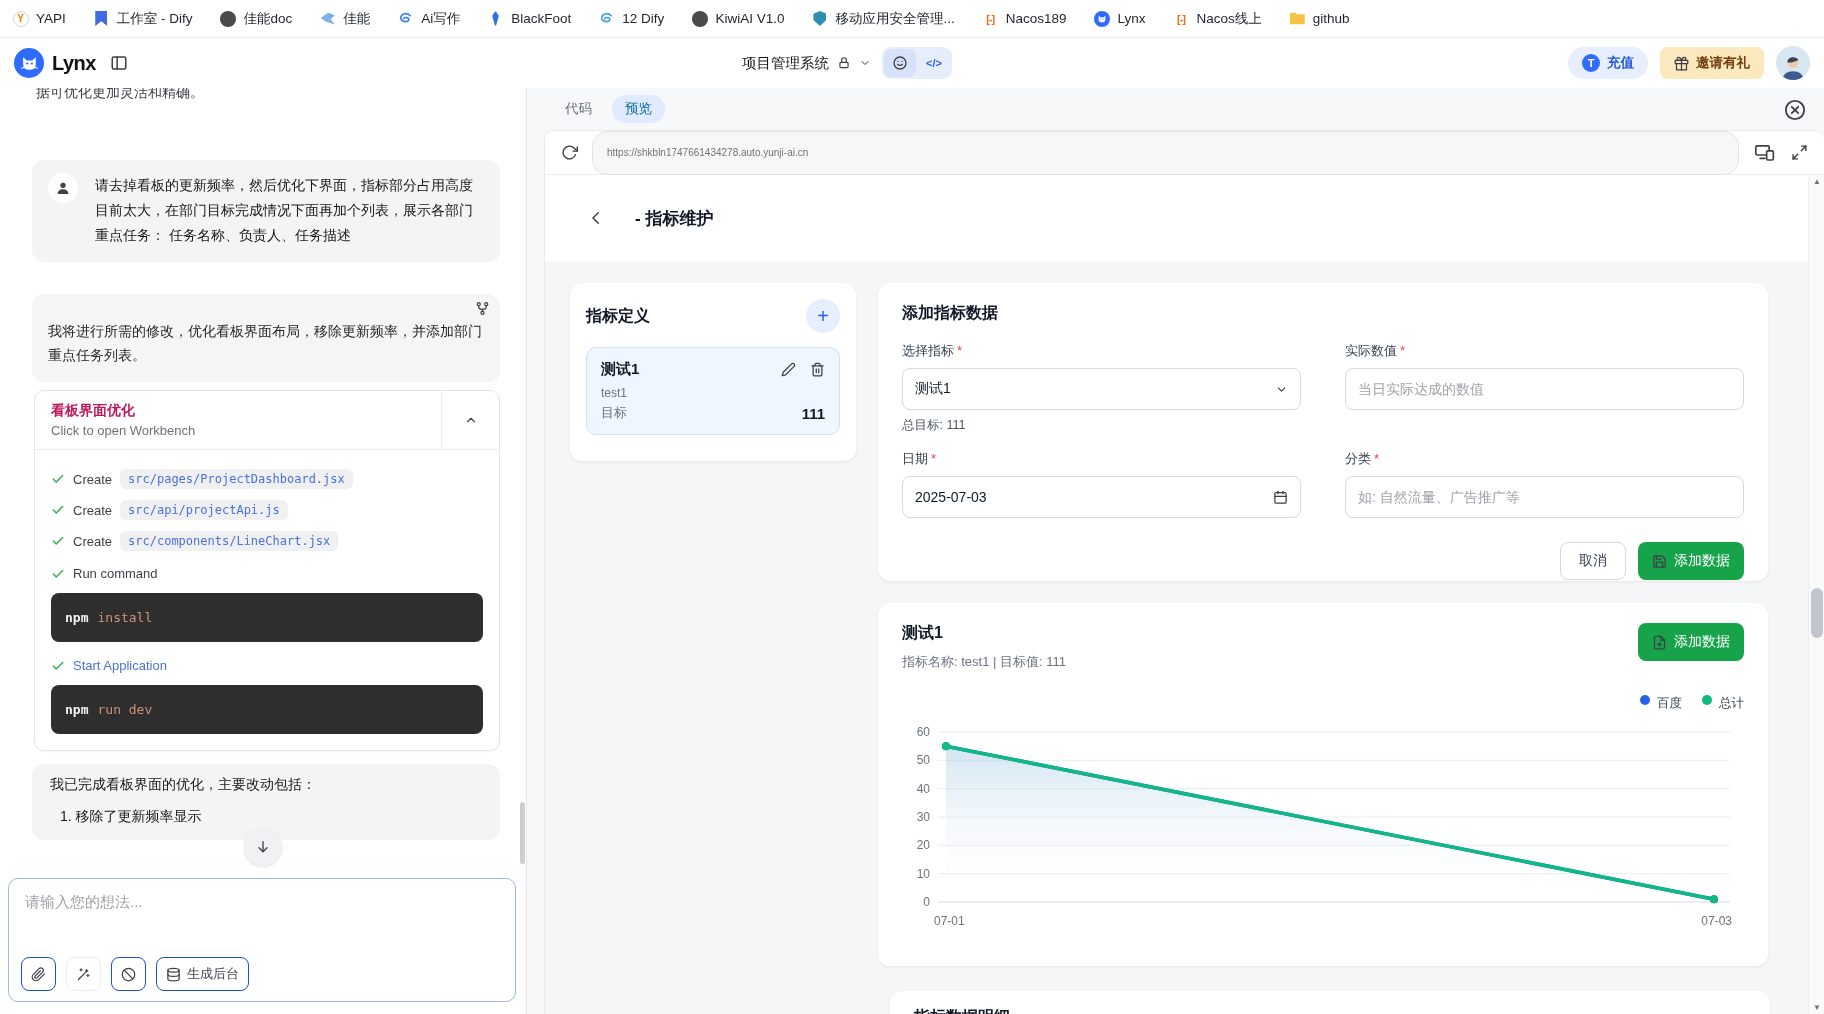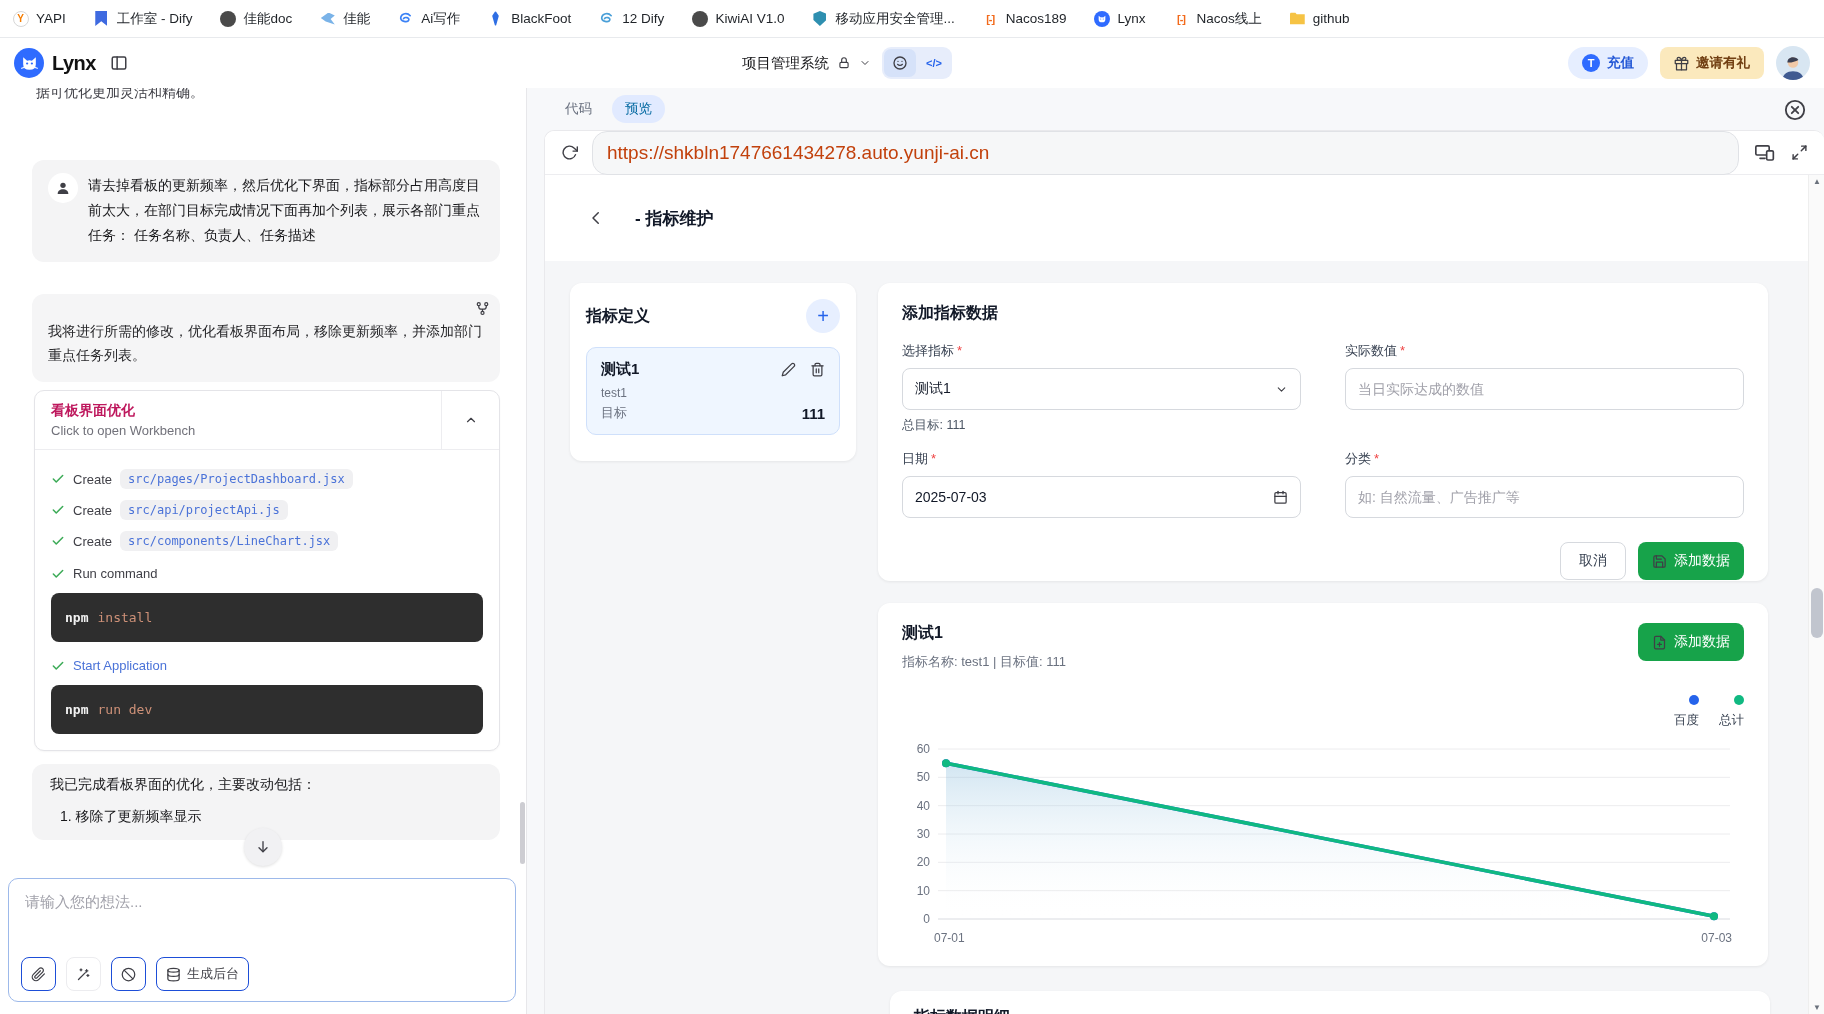--- a/index.html
+++ b/index.html
@@ -39,21 +39,21 @@
   .coin-t { width:18px; height:18px; border-radius:50%; background:#2f6bff; color:#fff; font-size:11px; font-weight:bold; display:flex; align-items:center; justify-content:center; }
   .btn-invite { height:32px; display:flex; align-items:center; gap:7px; padding:0 14px; background:#fbe9bd; color:#713f12; border:none; border-radius:8px; font-size:13.5px; font-weight:600; cursor:pointer; }
   .avatar { width:34px; height:34px; border-radius:50%; background:#d8e6f2; display:flex; align-items:flex-end; justify-content:center; overflow:hidden; cursor:pointer; }
 
   
   .main { display:flex; height:926px; }
   .sidebar { width:527px; flex:0 0 527px; position:relative; background:#fff; border-right:1px solid #e7e7ea; }
   .chat-scroll { position:absolute; left:0; right:6px; top:0; height:784px; overflow:hidden; }
   .clipped-line { position:absolute; top:-7px; left:36px; font-size:14px; color:#3f3f46; line-height:1.6; }
 
-  .user-bubble { position:absolute; top:72px; left:32px; width:468px; background:#f4f4f5; border-radius:12px; padding:13px 16px; display:flex; gap:10px; }
+  .user-bubble { position:absolute; top:72px; left:32px; width:468px; background:#f4f4f5; border-radius:12px; padding:13px 16px; display:flex; gap:17px; }
   .user-avatar { width:30px; height:30px; border-radius:50%; background:#fff; flex:0 0 auto; display:flex; align-items:center; justify-content:center; }
   .user-text { font-size:14px; color:#18181b; line-height:1.8; }
 
   .assistant-intro { position:absolute; top:206px; left:32px; width:468px; background:#f5f5f6; border-radius:12px; padding:26px 16px 14px; }
   .fork-btn { position:absolute; top:7px; right:10px; cursor:pointer; }
   .intro-text { font-size:14px; color:#27272a; line-height:1.7; }
 
   .wb-card { position:absolute; top:302px; left:34px; width:466px; background:#fff; border:1px solid #e4e4e8; border-radius:10px; box-shadow:0 1px 2px rgba(0,0,0,.04); }
   .wb-head { display:flex; border-bottom:1px solid #ededf0; }
   .wb-head-main { flex:1; padding:11px 16px; cursor:pointer; }
@@ -84,21 +84,21 @@
 
   
   .preview { flex:1; position:relative; background:#f7f8fa; }
   .tab-row { height:42px; display:flex; align-items:center; padding-left:28px; gap:10px; }
   .tab-code { font-size:13.5px; color:#6b7280; cursor:pointer; padding:5px 10px; }
   .tab-preview { font-size:13.5px; color:#0369a1; background:#e1eaff; border-radius:15px; padding:5px 13px; cursor:pointer; }
   .close-preview { position:absolute; top:11px; right:18px; width:22px; height:22px; cursor:pointer; }
 
   .browser-panel { position:absolute; left:17px; right:0; top:42px; bottom:0; background:#fff; border:1px solid #e9e9ec; border-right:none; border-bottom:none; border-top-left-radius:10px; border-top-right-radius:10px; overflow:hidden; }
   .url-row { height:44px; display:flex; align-items:center; padding:0 16px; border-bottom:1px solid #ededf0; background:#fff; }
-  .url-pill { flex:1; height:44px; margin:0 16px 0 14px; background:#f6f7f8; border:1px solid #e0e2e6; border-radius:15px; display:flex; align-items:center; padding:0 14px; font-size:19px; color:#c2410c; }
+  .url-pill { flex:1; height:44px; margin:0 16px 0 14px; background:#f6f7f8; border:1px solid #e0e2e6; border-radius:15px; display:flex; align-items:center; padding:0 14px; font-size:10px; color:#737373; }
   .url-icons { display:flex; align-items:center; gap:16px; }
 
   .content { position:absolute; top:44px; left:0; right:0; bottom:0; background:#fff; }
   .page-scrollbar { position:absolute; right:0; top:0; bottom:0; width:16px; background:#fafafa; border-left:1px solid #eeeeee; z-index:5; }
   .page-scrollbar .arrow { position:absolute; left:0; width:16px; text-align:center; font-size:8px; color:#6a717c; }
   .page-thumb { position:absolute; left:2px; top:413px; width:12px; height:50px; background:#c1c5ce; border-radius:6px; }
 
   .page-header { height:86px; display:flex; align-items:center; background:#fff; }
   .back-btn { margin-left:42px; cursor:pointer; }
   .page-title { margin-left:30px; font-size:17px; font-weight:700; color:#111827; }
@@ -131,21 +131,21 @@
   .row2 { margin-top:16px; }
   .form-actions { display:flex; justify-content:flex-end; gap:12px; margin-top:24px; }
   .btn-cancel { height:38px; padding:0 18px; background:#fff; border:1px solid #d6d9de; border-radius:8px; font-size:14px; color:#374151; cursor:pointer; }
   .btn-green { height:38px; padding:0 14px; background:#17a34a; border:none; border-radius:8px; font-size:14px; color:#fff; display:flex; align-items:center; gap:7px; cursor:pointer; font-weight:500; }
 
   .chart-card { left:333px; top:342px; width:890px; height:363px; padding:20px 24px; }
   .chart-head { display:flex; justify-content:space-between; align-items:flex-start; }
   .chart-title { font-size:16px; font-weight:700; color:#111827; }
   .chart-sub { font-size:13px; color:#6b7280; margin-top:9px; }
   .legend { display:flex; justify-content:flex-end; gap:20px; margin-top:24px; }
-  .legend-item { display:flex; align-items:flex-end; gap:7px; font-size:12.5px; color:#374151;flex-direction:column; }
+  .legend-item { display:flex; align-items:flex-start; gap:7px; font-size:12.5px; color:#374151; }
   .lg-dot { width:10px; height:10px; border-radius:50%; background:#999; }
   .chart-svg-wrap { margin-top:8px; }
 
   .next-card { left:345px; top:730px; width:880px; height:60px; padding:16px 24px; border-radius:12px 12px 0 0; }
   .next-title { font-size:16px; font-weight:700; color:#111827; }
 
   .icon-stroke { stroke:#3f3f46; stroke-width:2; fill:none; stroke-linecap:round; stroke-linejoin:round; }
 </style>
 </head>
 <body>

